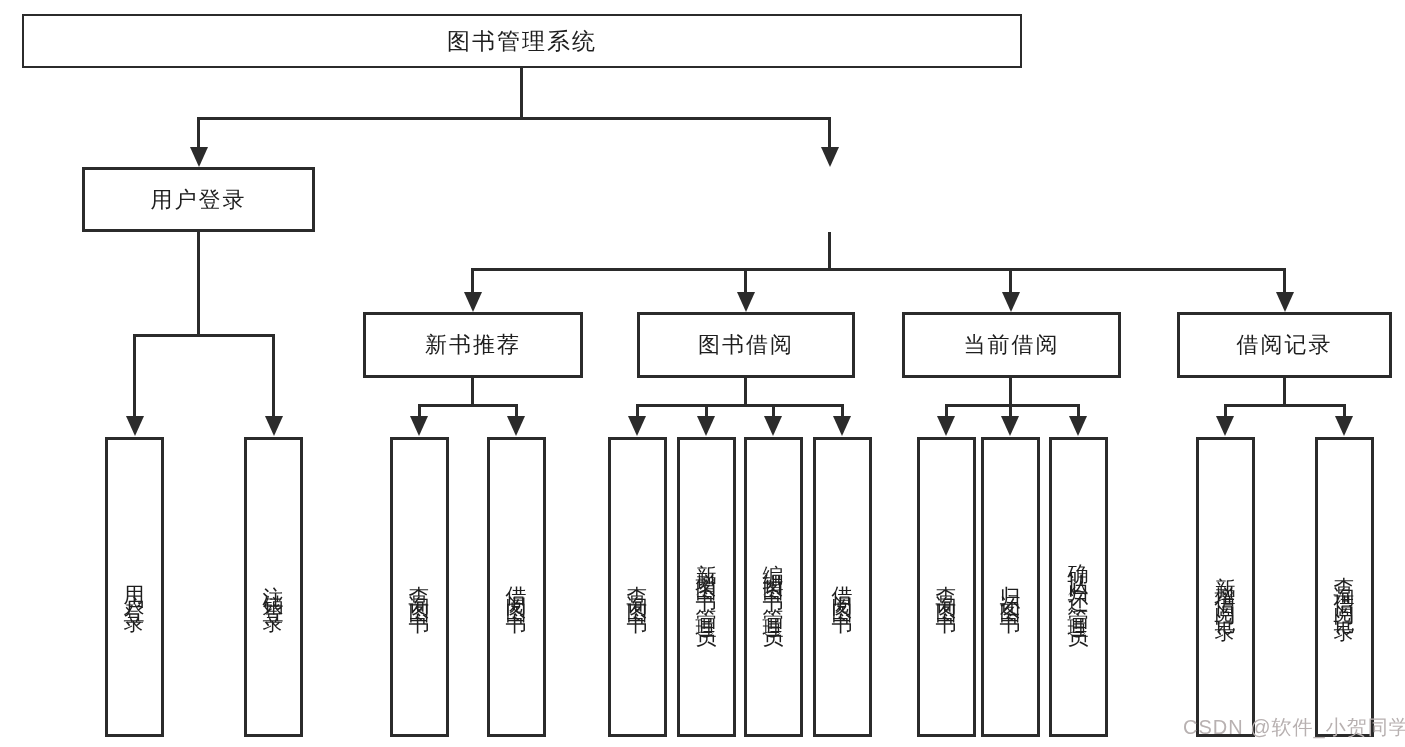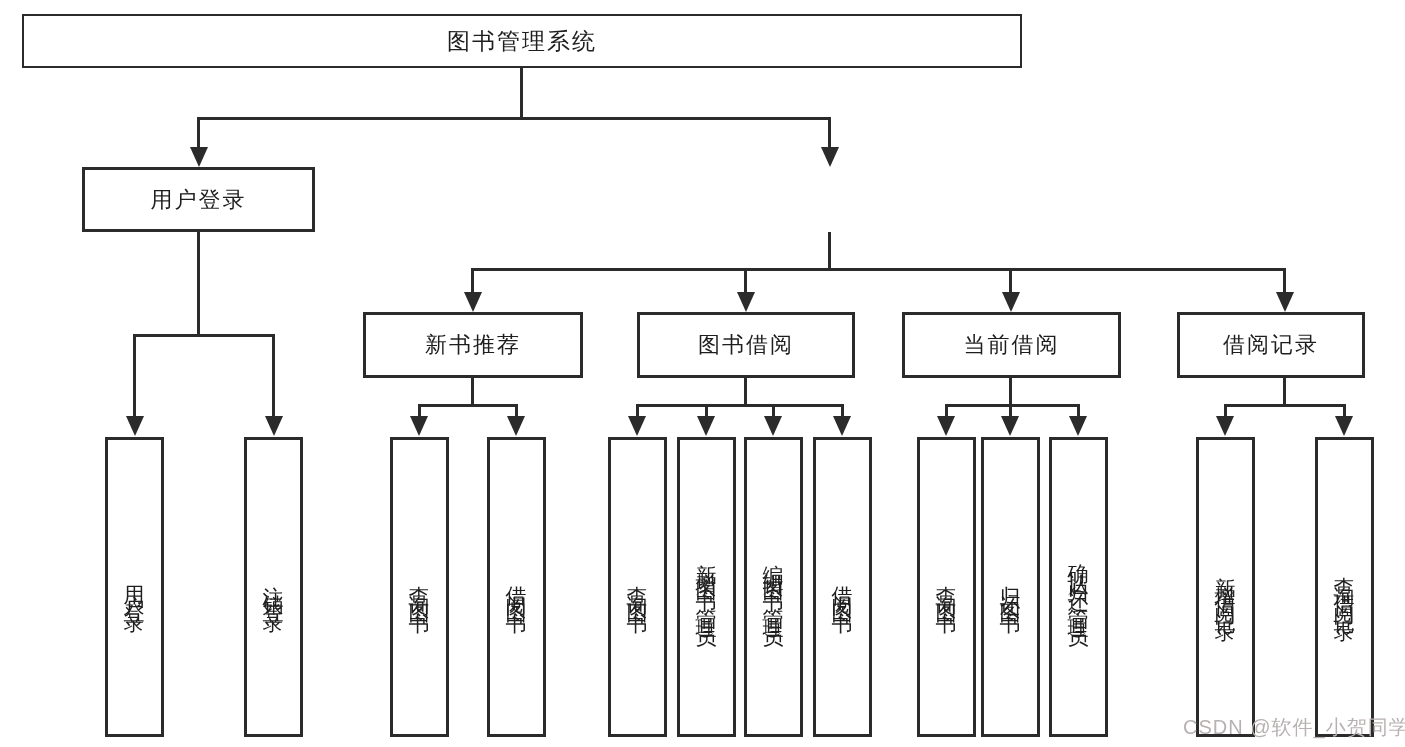--- a/index.html
+++ b/index.html
@@ -65,21 +65,21 @@
 
   <div class="box l3" style="left:363px;width:220px">
     <span>新书推荐</span>
   </div>
   <div class="box l3" style="left:902px;width:219px">
     <span>当前借阅</span>
   </div>
   <div class="box l3" style="left:637px;width:218px">
     <span>图书借阅</span>
   </div>
-  <div class="box l3" style="left:1177px;width:188px">
+  <div class="box l3" style="left:1177px;width:215px">
     <span>借阅记录</span>
   </div>
 
   <div class="ln" style="left:471px;top:377px;width:3px;height:29px"></div>
   <div class="ln" style="left:744px;top:377px;width:3px;height:29px"></div>
   <div class="ln" style="left:1009px;top:377px;width:3px;height:29px"></div>
   <div class="ln" style="left:1283px;top:377px;width:3px;height:29px"></div>
 
   <div class="ln" style="left:418px;top:404px;width:100px;height:3px"></div>
   <div class="ln" style="left:636px;top:404px;width:208px;height:3px"></div>

